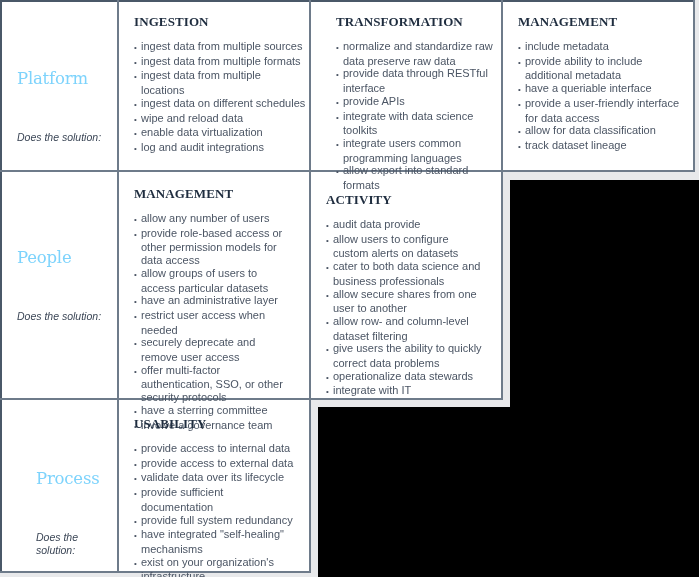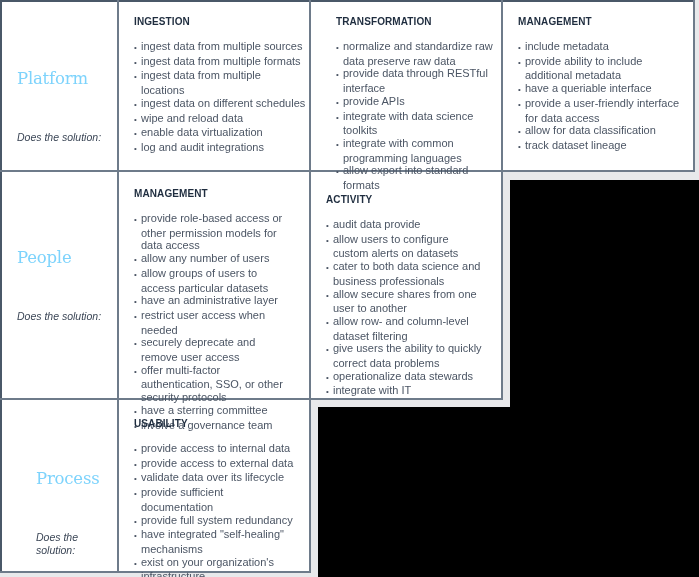--- a/index.html
+++ b/index.html
@@ -22,22 +22,22 @@
     .rowlabel .title {
       font-family:"DejaVu Serif", serif; font-size:16.5px; color:#7dd3fc;
       line-height:20px; letter-spacing:-0.2px;
     }
     .rowlabel .sub {
       font-family:"Liberation Sans", sans-serif; font-style:italic;
       font-size:10.5px; color:#3b4656; line-height:13px;margin-top:42px;
     }
     .section { position:absolute; box-sizing:border-box; }
     .section .head {
-      font-family:Liberation Sans, sans-serif; font-weight:bold;
-      font-size:10px; color:#1f2d3f; letter-spacing:0.1px;
+      font-family:Liberation Serif, serif; font-weight:bold;
+      font-size:13px; color:#1f2d3f; letter-spacing:0.1px;
       margin-bottom:11px; line-height:14px;
     }
     .section ul {
       list-style:none; margin:0; padding:0;
     }
     .section li {
       font-size:11px; color:#4b5564; line-height:12.7px;
       padding-left:7px; text-indent:-7px;
     }
     .section li::before {
@@ -84,21 +84,21 @@
   </ul>
 </div>
 
 <div class="section" style="left:336px;top:15px;width:160px;">
   <div class="head">TRANSFORMATION</div>
   <ul>
     <li>normalize and standardize raw data preserve raw data</li>
     <li>provide data through RESTful interface</li>
     <li>provide APIs</li>
     <li>integrate with data science toolkits</li>
-    <li>integrate with common programming languages</li>
+    <li>integrate users common programming languages</li>
     <li>allow export into standard formats</li>
   </ul>
 </div>
 
 <div class="section" style="left:518px;top:15px;width:162px;">
   <div class="head">MANAGEMENT</div>
   <ul>
     <li>include metadata</li>
     <li>provide ability to include additional metadata</li>
     <li>have a queriable interface</li>
@@ -109,22 +109,22 @@
 </div>
 
 <div class="rowlabel" style="top:248px;">
   <div class="title">People</div>
   <div class="sub">Does the solution:</div>
 </div>
 
 <div class="section" style="left:134px;top:187px;width:160px;">
   <div class="head">MANAGEMENT</div>
   <ul>
+    <li>allow any number of users</li>
     <li>provide role-based access or other permission models for data access</li>
-    <li>allow any number of users</li>
     <li>allow groups of users to access particular datasets</li>
     <li>have an administrative layer</li>
     <li>restrict user access when needed</li>
     <li>securely deprecate and remove user access</li>
     <li>offer multi-factor authentication, SSO, or other security protocols</li>
     <li>have a sterring committee</li>
     <li>involve a governance team</li>
   </ul>
 </div>
 

